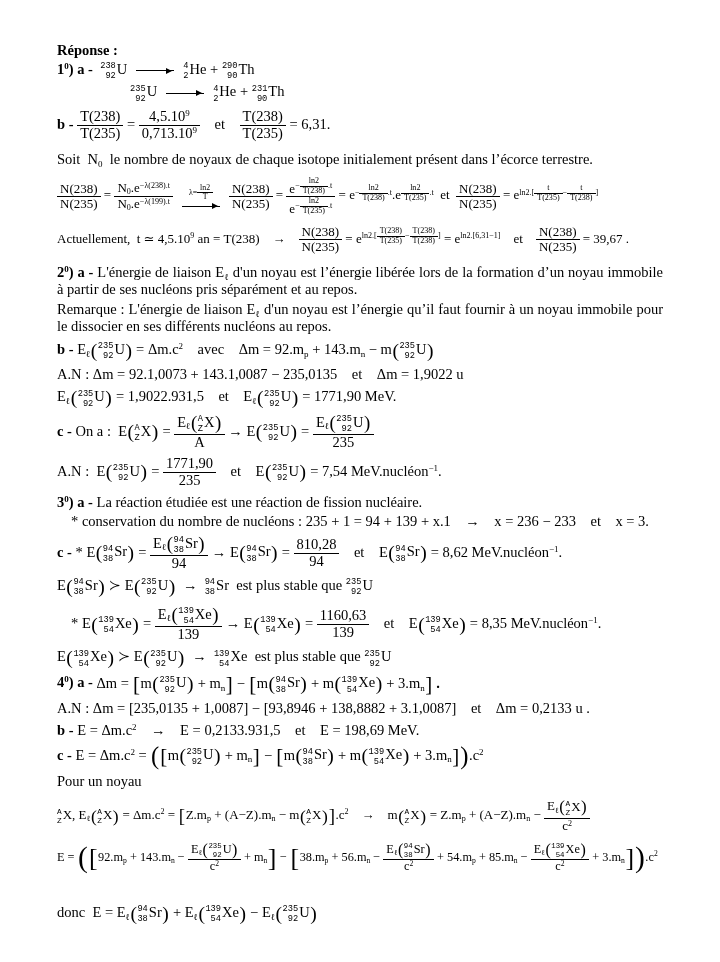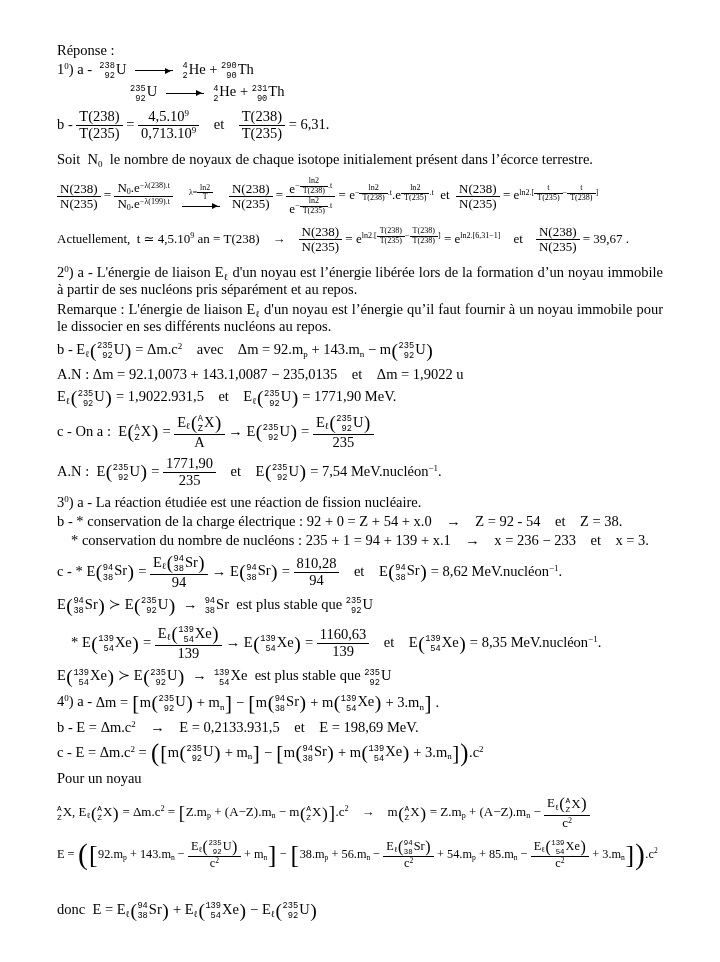--- a/index.html
+++ b/index.html
@@ -7,21 +7,21 @@
   #doc{padding:40px 0 0 57px;}
   .line{margin-top:2px;white-space:nowrap;}
   .gsm{margin-top:5px;}
   .gmd{margin-top:9px;}
   .glg{margin-top:30px;}
   .ind1{margin-left:14px;}
   .ind2{margin-left:73px;}
   .sz13{font-size:13px;}
   .sz125{font-size:12.3px;}
   .wrap{white-space:normal;width:606px;text-align:justify;line-height:1.2;}
-  .bold{font-weight:normal;}
+  .bold{font-weight:bold;}
   .frac{display:inline-block;vertical-align:middle;text-align:center;line-height:1.1;}
   .fn{display:block;padding:0 3px;border-bottom:1px solid #000;}
   .fd{display:block;padding:0 3px;}
   sup{font-size:0.62em;vertical-align:0.55em;line-height:1;}
   sub{font-size:0.62em;vertical-align:-0.3em;line-height:1;}
   sup .frac{vertical-align:middle;}
   .nuc{display:inline-block;white-space:nowrap;}
   .pre{display:inline-block;vertical-align:-0.5em;text-align:right;font-size:0.6em;line-height:1.15;margin-right:1px;font-family:Liberation Mono, monospace;}
   .na,.nz{display:block;}
   .bg{display:inline-block;vertical-align:middle;line-height:1;font-weight:400;padding:0 0.5px;}
@@ -50,26 +50,26 @@
       </span><span class="frac"><span class="fn">N(238)</span><span class="fd">N(235)</span></span> = <span class="frac"><span class="fn">e<sup>−<span class="frac"><span class="fn">ln2</span><span class="fd">T(238)</span></span>.t</sup></span><span class="fd">e<sup>−<span class="frac"><span class="fn">ln2</span><span class="fd">T(235)</span></span>.t</sup></span></span> = e<sup>−<span class="frac"><span class="fn">ln2</span><span class="fd">T(238)</span></span>.t</sup>.e<sup><span class="frac"><span class="fn">ln2</span><span class="fd">T(235)</span></span>.t</sup> et <span class="frac"><span class="fn">N(238)</span><span class="fd">N(235)</span></span> = e<sup>ln2.[<span class="frac"><span class="fn">t</span><span class="fd">T(235)</span></span>−<span class="frac"><span class="fn">t</span><span class="fd">T(238)</span></span>]</sup></div>
     <div class="line gmd sz13">Actuellement, t ≃ 4,5.10<sup>9</sup> an = T(238)  →  <span class="frac"><span class="fn">N(238)</span><span class="fd">N(235)</span></span> = e<sup>ln2.[<span class="frac"><span class="fn">T(238)</span><span class="fd">T(235)</span></span>−<span class="frac"><span class="fn">T(238)</span><span class="fd">T(238)</span></span>]</sup> = e<sup>ln2.[6,31−1]</sup>  et  <span class="frac"><span class="fn">N(238)</span><span class="fd">N(235)</span></span> = 39,67 .</div>
     <div class="line gmd wrap"><span class="bold">2<sup>0</sup>) a -</span> L'énergie de liaison E<sub>ℓ</sub> d'un noyau est l’énergie libérée lors de la formation d’un noyau immobile à partir de ses nucléons pris séparément et au repos.</div>
     <div class="line wrap">Remarque : L'énergie de liaison E<sub>ℓ</sub> d'un noyau est l’énergie qu’il faut fournir à un noyau immobile pour le dissocier en ses différents nucléons au repos.</div>
     <div class="line gsm"><span class="bold">b -</span> E<sub>ℓ</sub><span class="bg" style="font-size: 1.35em;">(</span><span class="nuc"><span class="pre"><span class="na">235</span><span class="nz">92</span></span><span class="nsym">U</span></span><span class="bg" style="font-size: 1.35em;">)</span> = Δm.c<sup>2</sup>  avec  Δm = 92.m<sub>p</sub> + 143.m<sub>n</sub> − m<span class="bg" style="font-size: 1.35em;">(</span><span class="nuc"><span class="pre"><span class="na">235</span><span class="nz">92</span></span><span class="nsym">U</span></span><span class="bg" style="font-size: 1.35em;">)</span></div>
     <div class="line gsm">A.N : Δm = 92.1,0073 + 143.1,0087 − 235,0135  et  Δm = 1,9022 u</div>
     <div class="line gsm">E<sub>ℓ</sub><span class="bg" style="font-size: 1.35em;">(</span><span class="nuc"><span class="pre"><span class="na">235</span><span class="nz">92</span></span><span class="nsym">U</span></span><span class="bg" style="font-size: 1.35em;">)</span> = 1,9022.931,5  et  E<sub>ℓ</sub><span class="bg" style="font-size: 1.35em;">(</span><span class="nuc"><span class="pre"><span class="na">235</span><span class="nz">92</span></span><span class="nsym">U</span></span><span class="bg" style="font-size: 1.35em;">)</span> = 1771,90 MeV.</div>
     <div class="line gsm"><span class="bold">c -</span> On a : E<span class="bg" style="font-size: 1.35em;">(</span><span class="nuc"><span class="pre"><span class="na">A</span><span class="nz">Z</span></span><span class="nsym">X</span></span><span class="bg" style="font-size: 1.35em;">)</span> = <span class="frac"><span class="fn">E<sub>ℓ</sub><span class="bg" style="font-size: 1.3em;">(</span><span class="nuc"><span class="pre"><span class="na">A</span><span class="nz">Z</span></span><span class="nsym">X</span></span><span class="bg" style="font-size: 1.3em;">)</span></span><span class="fd">A</span></span> → E<span class="bg" style="font-size: 1.35em;">(</span><span class="nuc"><span class="pre"><span class="na">235</span><span class="nz">92</span></span><span class="nsym">U</span></span><span class="bg" style="font-size: 1.35em;">)</span> = <span class="frac"><span class="fn">E<sub>ℓ</sub><span class="bg" style="font-size: 1.3em;">(</span><span class="nuc"><span class="pre"><span class="na">235</span><span class="nz">92</span></span><span class="nsym">U</span></span><span class="bg" style="font-size: 1.3em;">)</span></span><span class="fd">235</span></span></div>
     <div class="line gsm">A.N : E<span class="bg" style="font-size: 1.35em;">(</span><span class="nuc"><span class="pre"><span class="na">235</span><span class="nz">92</span></span><span class="nsym">U</span></span><span class="bg" style="font-size: 1.35em;">)</span> = <span class="frac"><span class="fn">1771,90</span><span class="fd">235</span></span>  et  E<span class="bg" style="font-size: 1.35em;">(</span><span class="nuc"><span class="pre"><span class="na">235</span><span class="nz">92</span></span><span class="nsym">U</span></span><span class="bg" style="font-size: 1.35em;">)</span> = 7,54 MeV.nucléon<sup>−1</sup>.</div>
     <div class="line gsm"><span class="bold">3<sup>0</sup>) a -</span> La réaction étudiée est une réaction de fission nucléaire.</div>
-    <div class="line"><span class="bold">b -</span> * conservation de la charge électrique : 92 + 0 = Z + 54 + x.0  →  Z = 92 - 54  et  Z = 38.</div>
     <div class="line ind1">* conservation du nombre de nucléons : 235 + 1 = 94 + 139 + x.1  →  x = 236 − 233  et  x = 3.</div>
     <div class="line gsm"><span class="bold">c -</span> * E<span class="bg" style="font-size: 1.35em;">(</span><span class="nuc"><span class="pre"><span class="na">94</span><span class="nz">38</span></span><span class="nsym">Sr</span></span><span class="bg" style="font-size: 1.35em;">)</span> = <span class="frac"><span class="fn">E<sub>ℓ</sub><span class="bg" style="font-size: 1.3em;">(</span><span class="nuc"><span class="pre"><span class="na">94</span><span class="nz">38</span></span><span class="nsym">Sr</span></span><span class="bg" style="font-size: 1.3em;">)</span></span><span class="fd">94</span></span> → E<span class="bg" style="font-size: 1.35em;">(</span><span class="nuc"><span class="pre"><span class="na">94</span><span class="nz">38</span></span><span class="nsym">Sr</span></span><span class="bg" style="font-size: 1.35em;">)</span> = <span class="frac"><span class="fn">810,28</span><span class="fd">94</span></span>  et  E<span class="bg" style="font-size: 1.35em;">(</span><span class="nuc"><span class="pre"><span class="na">94</span><span class="nz">38</span></span><span class="nsym">Sr</span></span><span class="bg" style="font-size: 1.35em;">)</span> = 8,62 MeV.nucléon<sup>−1</sup>.</div>
     <div class="line gsm">E<span class="bg" style="font-size: 1.35em;">(</span><span class="nuc"><span class="pre"><span class="na">94</span><span class="nz">38</span></span><span class="nsym">Sr</span></span><span class="bg" style="font-size: 1.35em;">)</span> ≻ E<span class="bg" style="font-size: 1.35em;">(</span><span class="nuc"><span class="pre"><span class="na">235</span><span class="nz">92</span></span><span class="nsym">U</span></span><span class="bg" style="font-size: 1.35em;">)</span> → <span class="nuc"><span class="pre"><span class="na">94</span><span class="nz">38</span></span><span class="nsym">Sr</span></span> est plus stable que <span class="nuc"><span class="pre"><span class="na">235</span><span class="nz">92</span></span><span class="nsym">U</span></span></div>
     <div class="line gmd ind1">* E<span class="bg" style="font-size: 1.35em;">(</span><span class="nuc"><span class="pre"><span class="na">139</span><span class="nz">54</span></span><span class="nsym">Xe</span></span><span class="bg" style="font-size: 1.35em;">)</span> = <span class="frac"><span class="fn">E<sub>ℓ</sub><span class="bg" style="font-size: 1.3em;">(</span><span class="nuc"><span class="pre"><span class="na">139</span><span class="nz">54</span></span><span class="nsym">Xe</span></span><span class="bg" style="font-size: 1.3em;">)</span></span><span class="fd">139</span></span> → E<span class="bg" style="font-size: 1.35em;">(</span><span class="nuc"><span class="pre"><span class="na">139</span><span class="nz">54</span></span><span class="nsym">Xe</span></span><span class="bg" style="font-size: 1.35em;">)</span> = <span class="frac"><span class="fn">1160,63</span><span class="fd">139</span></span>  et  E<span class="bg" style="font-size: 1.35em;">(</span><span class="nuc"><span class="pre"><span class="na">139</span><span class="nz">54</span></span><span class="nsym">Xe</span></span><span class="bg" style="font-size: 1.35em;">)</span> = 8,35 MeV.nucléon<sup>−1</sup>.</div>
     <div class="line gsm">E<span class="bg" style="font-size: 1.35em;">(</span><span class="nuc"><span class="pre"><span class="na">139</span><span class="nz">54</span></span><span class="nsym">Xe</span></span><span class="bg" style="font-size: 1.35em;">)</span> ≻ E<span class="bg" style="font-size: 1.35em;">(</span><span class="nuc"><span class="pre"><span class="na">235</span><span class="nz">92</span></span><span class="nsym">U</span></span><span class="bg" style="font-size: 1.35em;">)</span> → <span class="nuc"><span class="pre"><span class="na">139</span><span class="nz">54</span></span><span class="nsym">Xe</span></span> est plus stable que <span class="nuc"><span class="pre"><span class="na">235</span><span class="nz">92</span></span><span class="nsym">U</span></span></div>
     <div class="line gsm"><span class="bold">4<sup>0</sup>) a -</span> Δm = <span class="bg" style="font-size: 1.45em;">[</span>m<span class="bg" style="font-size: 1.35em;">(</span><span class="nuc"><span class="pre"><span class="na">235</span><span class="nz">92</span></span><span class="nsym">U</span></span><span class="bg" style="font-size: 1.35em;">)</span> + m<sub>n</sub><span class="bg" style="font-size: 1.45em;">]</span> − <span class="bg" style="font-size: 1.45em;">[</span>m<span class="bg" style="font-size: 1.35em;">(</span><span class="nuc"><span class="pre"><span class="na">94</span><span class="nz">38</span></span><span class="nsym">Sr</span></span><span class="bg" style="font-size: 1.35em;">)</span> + m<span class="bg" style="font-size: 1.35em;">(</span><span class="nuc"><span class="pre"><span class="na">139</span><span class="nz">54</span></span><span class="nsym">Xe</span></span><span class="bg" style="font-size: 1.35em;">)</span> + 3.m<sub>n</sub><span class="bg" style="font-size: 1.45em;">]</span><span class="bold"> .</span></div>
+    <div class="line gsm">A.N : Δm = [235,0135 + 1,0087] − [93,8946 + 138,8882 + 3.1,0087]  et  Δm = 0,2133 u .</div>
     <div class="line gsm"><span class="bold">b -</span> E = Δm.c<sup>2</sup>  →  E = 0,2133.931,5  et  E = 198,69 MeV.</div>
     <div class="line gsm"><span class="bold">c -</span> E = Δm.c<sup>2</sup> = <span class="bg" style="font-size: 1.7em;">(</span><span class="bg" style="font-size: 1.45em;">[</span>m<span class="bg" style="font-size: 1.35em;">(</span><span class="nuc"><span class="pre"><span class="na">235</span><span class="nz">92</span></span><span class="nsym">U</span></span><span class="bg" style="font-size: 1.35em;">)</span> + m<sub>n</sub><span class="bg" style="font-size: 1.45em;">]</span> − <span class="bg" style="font-size: 1.45em;">[</span>m<span class="bg" style="font-size: 1.35em;">(</span><span class="nuc"><span class="pre"><span class="na">94</span><span class="nz">38</span></span><span class="nsym">Sr</span></span><span class="bg" style="font-size: 1.35em;">)</span> + m<span class="bg" style="font-size: 1.35em;">(</span><span class="nuc"><span class="pre"><span class="na">139</span><span class="nz">54</span></span><span class="nsym">Xe</span></span><span class="bg" style="font-size: 1.35em;">)</span> + 3.m<sub>n</sub><span class="bg" style="font-size: 1.45em;">]</span><span class="bg" style="font-size: 1.7em;">)</span>.c<sup>2</sup></div>
     <div class="line gsm">Pour un noyau</div>
     <div class="line gmd sz13"><span class="nuc"><span class="pre"><span class="na">A</span><span class="nz">Z</span></span><span class="nsym">X</span></span>, E<sub>ℓ</sub><span class="bg" style="font-size: 1.35em;">(</span><span class="nuc"><span class="pre"><span class="na">A</span><span class="nz">Z</span></span><span class="nsym">X</span></span><span class="bg" style="font-size: 1.35em;">)</span> = Δm.c<sup>2</sup> = <span class="bg" style="font-size: 1.45em;">[</span>Z.m<sub>p</sub> + (A−Z).m<sub>n</sub> − m<span class="bg" style="font-size: 1.35em;">(</span><span class="nuc"><span class="pre"><span class="na">A</span><span class="nz">Z</span></span><span class="nsym">X</span></span><span class="bg" style="font-size: 1.35em;">)</span><span class="bg" style="font-size: 1.45em;">]</span>.c<sup>2</sup>  →  m<span class="bg" style="font-size: 1.35em;">(</span><span class="nuc"><span class="pre"><span class="na">A</span><span class="nz">Z</span></span><span class="nsym">X</span></span><span class="bg" style="font-size: 1.35em;">)</span> = Z.m<sub>p</sub> + (A−Z).m<sub>n</sub> − <span class="frac"><span class="fn">E<sub>ℓ</sub><span class="bg" style="font-size: 1.3em;">(</span><span class="nuc"><span class="pre"><span class="na">A</span><span class="nz">Z</span></span><span class="nsym">X</span></span><span class="bg" style="font-size: 1.3em;">)</span></span><span class="fd">c<sup>2</sup></span></span></div>
     <div class="line gmd sz125">E = <span class="bg" style="font-size: 2.4em;">(</span><span class="bg" style="font-size: 2.1em;">[</span>92.m<sub>p</sub> + 143.m<sub>n</sub> − <span class="frac"><span class="fn">E<sub>ℓ</sub><span class="bg" style="font-size: 1.3em;">(</span><span class="nuc"><span class="pre"><span class="na">235</span><span class="nz">92</span></span><span class="nsym">U</span></span><span class="bg" style="font-size: 1.3em;">)</span></span><span class="fd">c<sup>2</sup></span></span> + m<sub>n</sub><span class="bg" style="font-size: 2.1em;">]</span> − <span class="bg" style="font-size: 2.1em;">[</span>38.m<sub>p</sub> + 56.m<sub>n</sub> − <span class="frac"><span class="fn">E<sub>ℓ</sub><span class="bg" style="font-size: 1.3em;">(</span><span class="nuc"><span class="pre"><span class="na">94</span><span class="nz">38</span></span><span class="nsym">Sr</span></span><span class="bg" style="font-size: 1.3em;">)</span></span><span class="fd">c<sup>2</sup></span></span> + 54.m<sub>p</sub> + 85.m<sub>n</sub> − <span class="frac"><span class="fn">E<sub>ℓ</sub><span class="bg" style="font-size: 1.3em;">(</span><span class="nuc"><span class="pre"><span class="na">139</span><span class="nz">54</span></span><span class="nsym">Xe</span></span><span class="bg" style="font-size: 1.3em;">)</span></span><span class="fd">c<sup>2</sup></span></span> + 3.m<sub>n</sub><span class="bg" style="font-size: 2.1em;">]</span><span class="bg" style="font-size: 2.4em;">)</span>.c<sup>2</sup></div>
     <div class="line glg">donc E = E<sub>ℓ</sub><span class="bg" style="font-size: 1.35em;">(</span><span class="nuc"><span class="pre"><span class="na">94</span><span class="nz">38</span></span><span class="nsym">Sr</span></span><span class="bg" style="font-size: 1.35em;">)</span> + E<sub>ℓ</sub><span class="bg" style="font-size: 1.35em;">(</span><span class="nuc"><span class="pre"><span class="na">139</span><span class="nz">54</span></span><span class="nsym">Xe</span></span><span class="bg" style="font-size: 1.35em;">)</span> − E<sub>ℓ</sub><span class="bg" style="font-size: 1.35em;">(</span><span class="nuc"><span class="pre"><span class="na">235</span><span class="nz">92</span></span><span class="nsym">U</span></span><span class="bg" style="font-size: 1.35em;">)</span></div>
   </div>
 
 </body></html>

